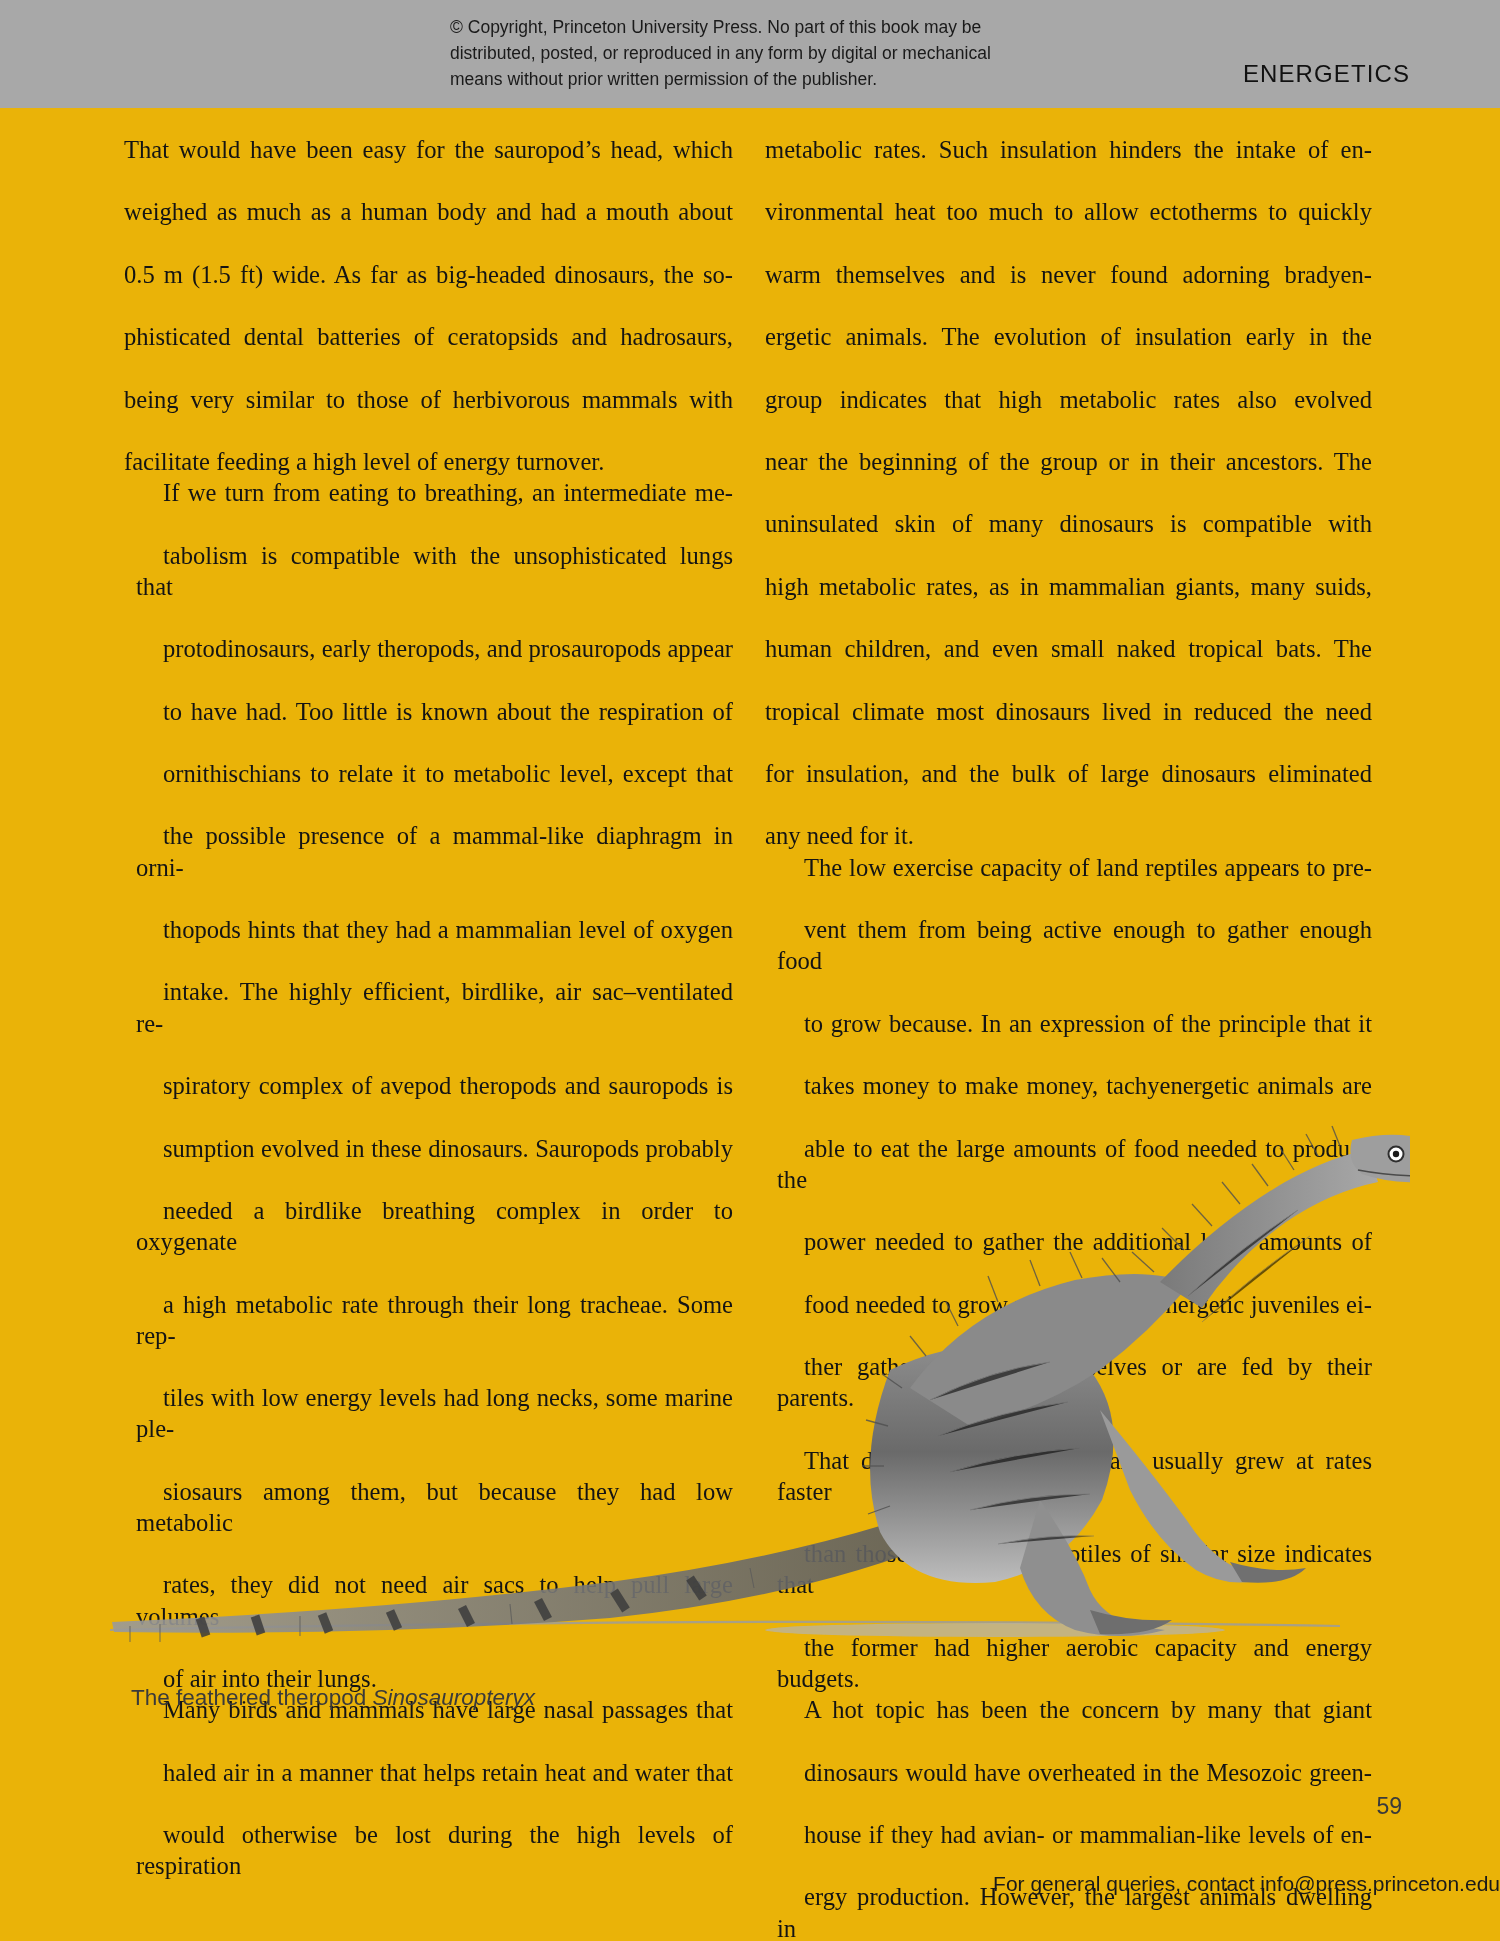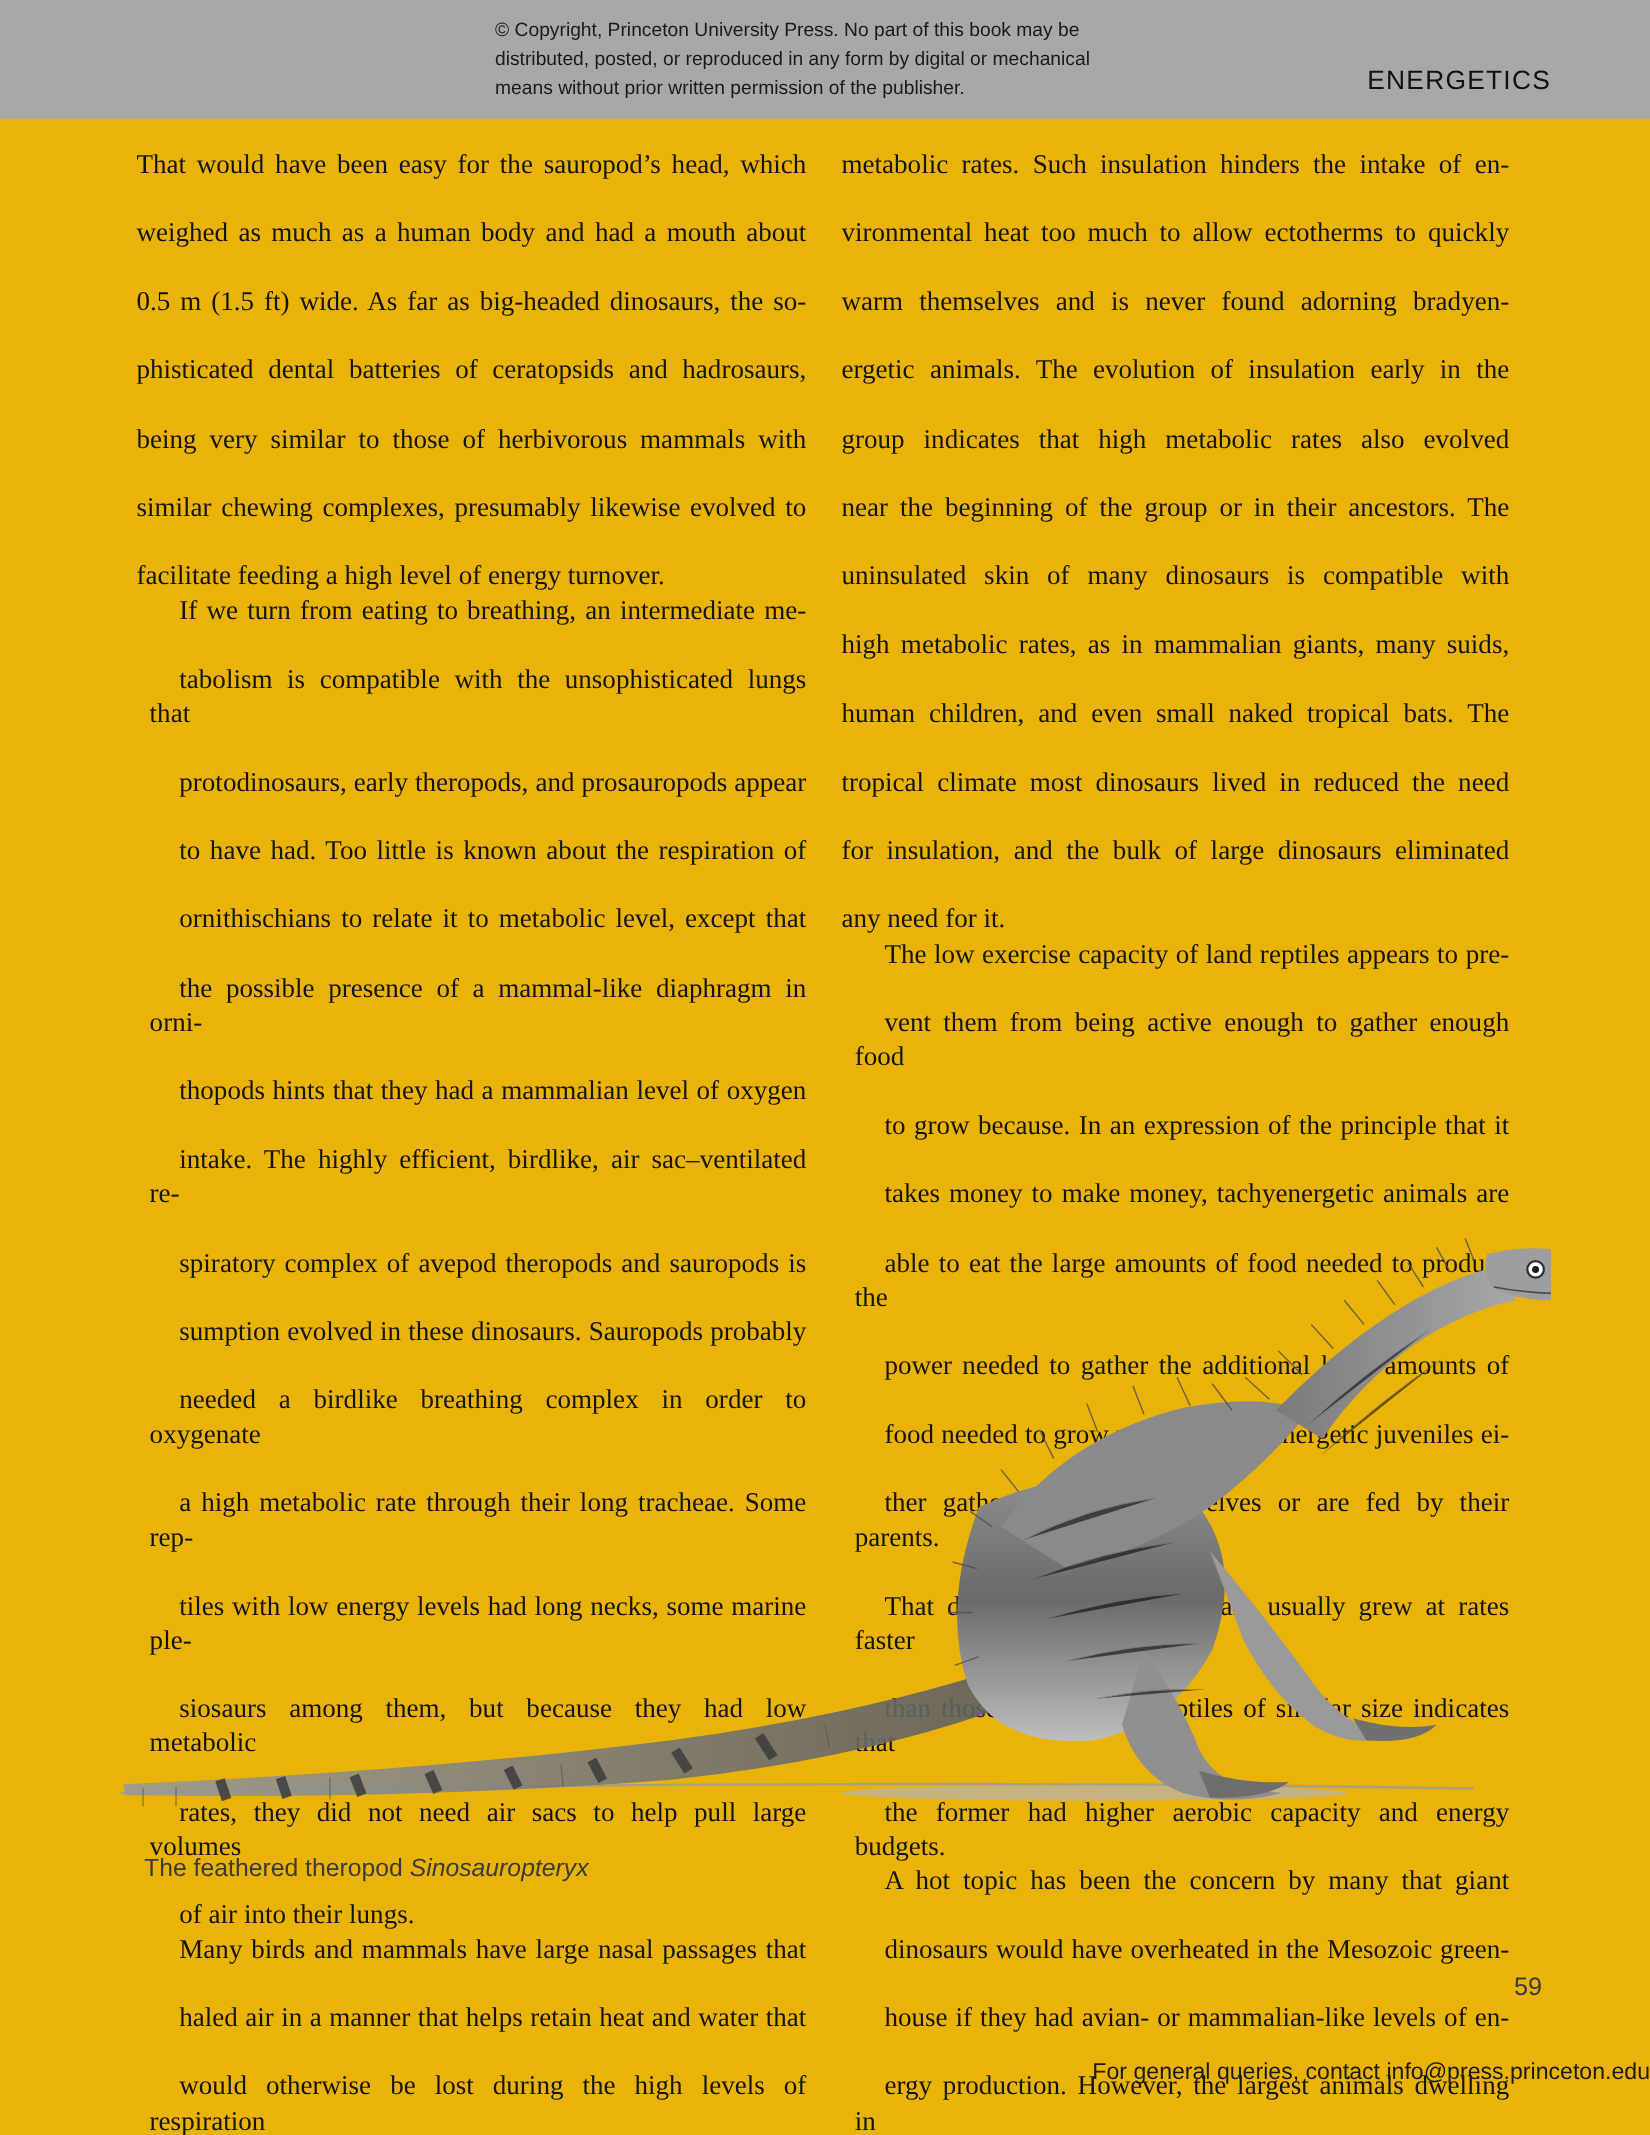--- a/index.html
+++ b/index.html
@@ -147,21 +147,20 @@
 
   <div class="columns">
 
     <div class="col col-left" id="col-left">
         <p>
           <span class="ln">That would have been easy for the sauropod’s head, which</span>
           <span class="ln">weighed as much as a human body and had a mouth about</span>
           <span class="ln">0.5 m (1.5 ft) wide. As far as big-headed dinosaurs, the so-</span>
           <span class="ln">phisticated dental batteries of ceratopsids and hadrosaurs,</span>
           <span class="ln">being very similar to those of herbivorous mammals with</span>
-          <span class="ln">similar chewing complexes, presumably likewise evolved to</span>
           <span class="ln last">facilitate feeding a high level of energy turnover.</span>
         </p>
         <p class="indent">
           <span class="ln">If we turn from eating to breathing, an intermediate me-</span>
           <span class="ln">tabolism is compatible with the unsophisticated lungs that</span>
           <span class="ln">protodinosaurs, early theropods, and prosauropods appear</span>
           <span class="ln">to have had. Too little is known about the respiration of</span>
           <span class="ln">ornithischians to relate it to metabolic level, except that</span>
           <span class="ln">the possible presence of a mammal-like diaphragm in orni-</span>
           <span class="ln">thopods hints that they had a mammalian level of oxygen</span>

